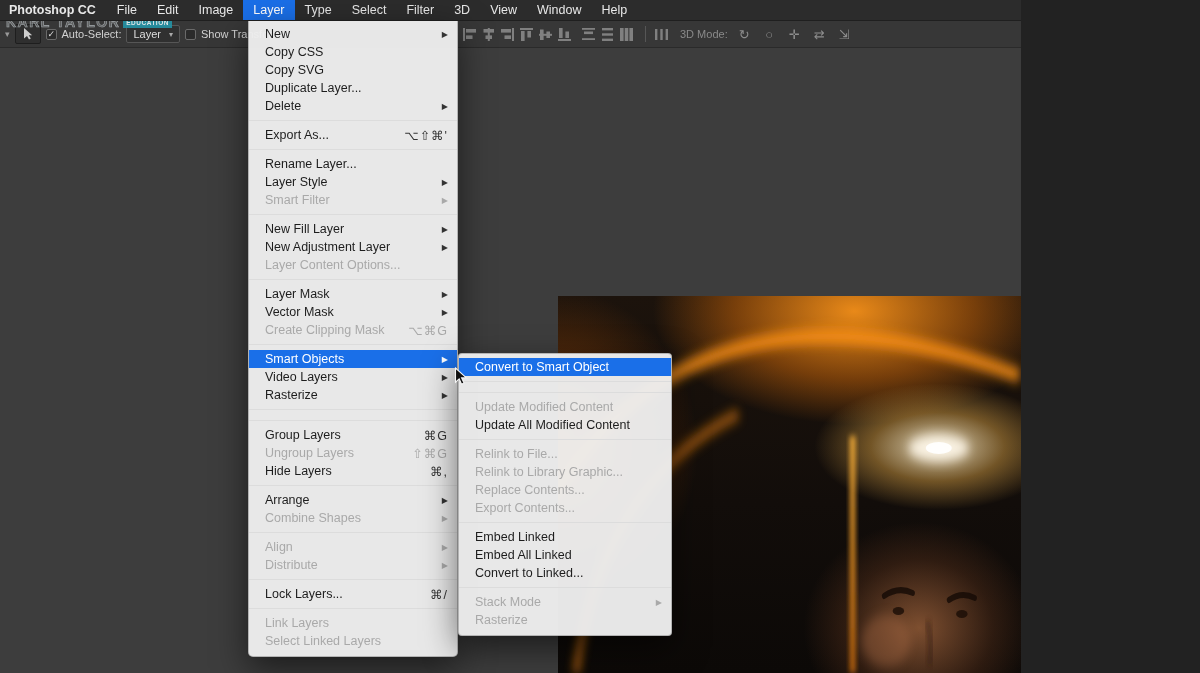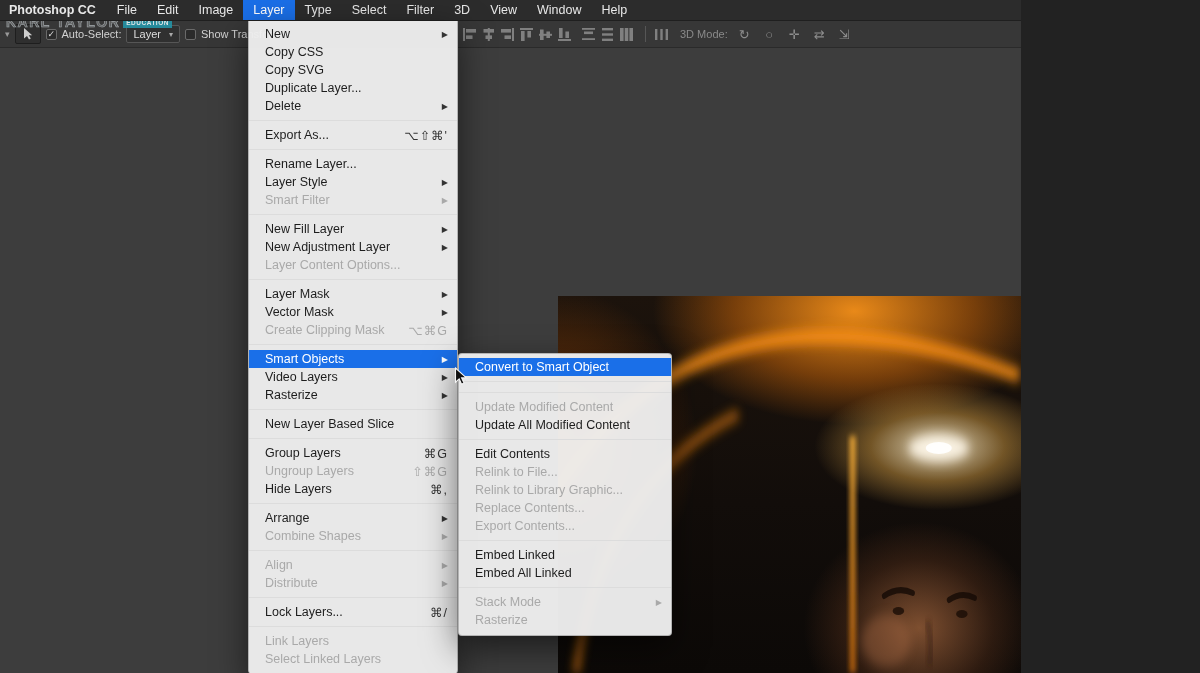--- a/index.html
+++ b/index.html
@@ -307,23 +307,20 @@
       </div>
       <div class="menu-item">
         <span class="mi-label">Video Layers</span>
         <span class="mi-arrow">▶</span>
       </div>
       <div class="menu-item">
         <span class="mi-label">Rasterize</span>
         <span class="mi-arrow">▶</span>
       </div>
       <div class="menu-sep"></div>
-      <div class="menu-item">
-        <span class="mi-label">New Layer Based Slice</span>
-      </div>
       <div class="menu-sep"></div>
       <div class="menu-item">
         <span class="mi-label">Group Layers</span>
         <span class="mi-shortcut">⌘G</span>
       </div>
       <div class="menu-item disabled">
         <span class="mi-label">Ungroup Layers</span>
         <span class="mi-shortcut">⇧⌘G</span>
       </div>
       <div class="menu-item">
@@ -368,41 +365,41 @@
       </div>
       <div class="menu-sep"></div>
       <div class="menu-sep"></div>
       <div class="menu-item disabled">
         <span class="mi-label">Update Modified Content</span>
       </div>
       <div class="menu-item">
         <span class="mi-label">Update All Modified Content</span>
       </div>
       <div class="menu-sep"></div>
-      <div class="menu-item">
-        <span class="mi-label">Edit Contents</span>
-      </div>
       <div class="menu-item disabled">
         <span class="mi-label">Relink to File...</span>
       </div>
       <div class="menu-item disabled">
         <span class="mi-label">Relink to Library Graphic...</span>
       </div>
       <div class="menu-item disabled">
         <span class="mi-label">Replace Contents...</span>
       </div>
       <div class="menu-item disabled">
         <span class="mi-label">Export Contents...</span>
       </div>
       <div class="menu-sep"></div>
       <div class="menu-item">
         <span class="mi-label">Embed Linked</span>
       </div>
       <div class="menu-item">
         <span class="mi-label">Embed All Linked</span>
+      </div>
+      <div class="menu-item">
+        <span class="mi-label">Convert to Linked...</span>
       </div>
       <div class="menu-sep"></div>
       <div class="menu-item disabled">
         <span class="mi-label">Stack Mode</span>
         <span class="mi-arrow">▶</span>
       </div>
       <div class="menu-item disabled">
         <span class="mi-label">Rasterize</span>
       </div>
     </div>

